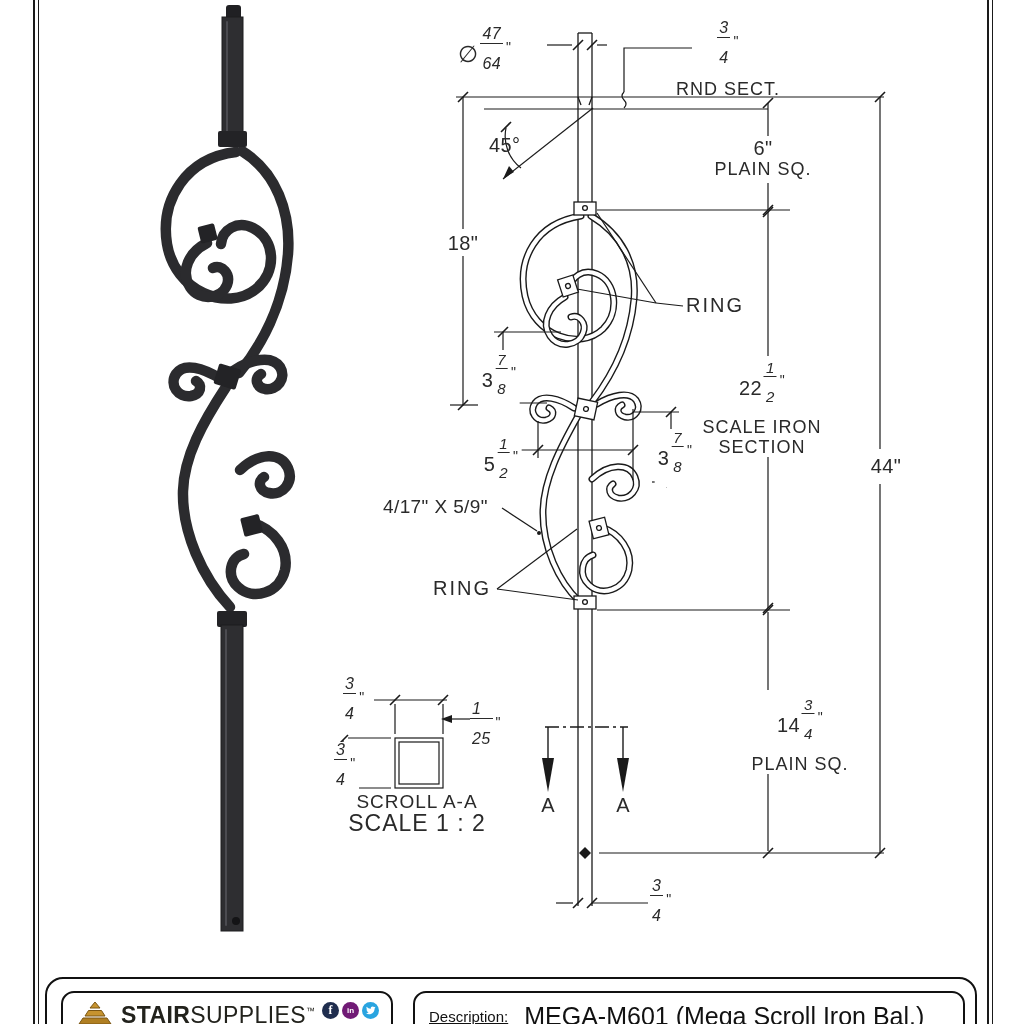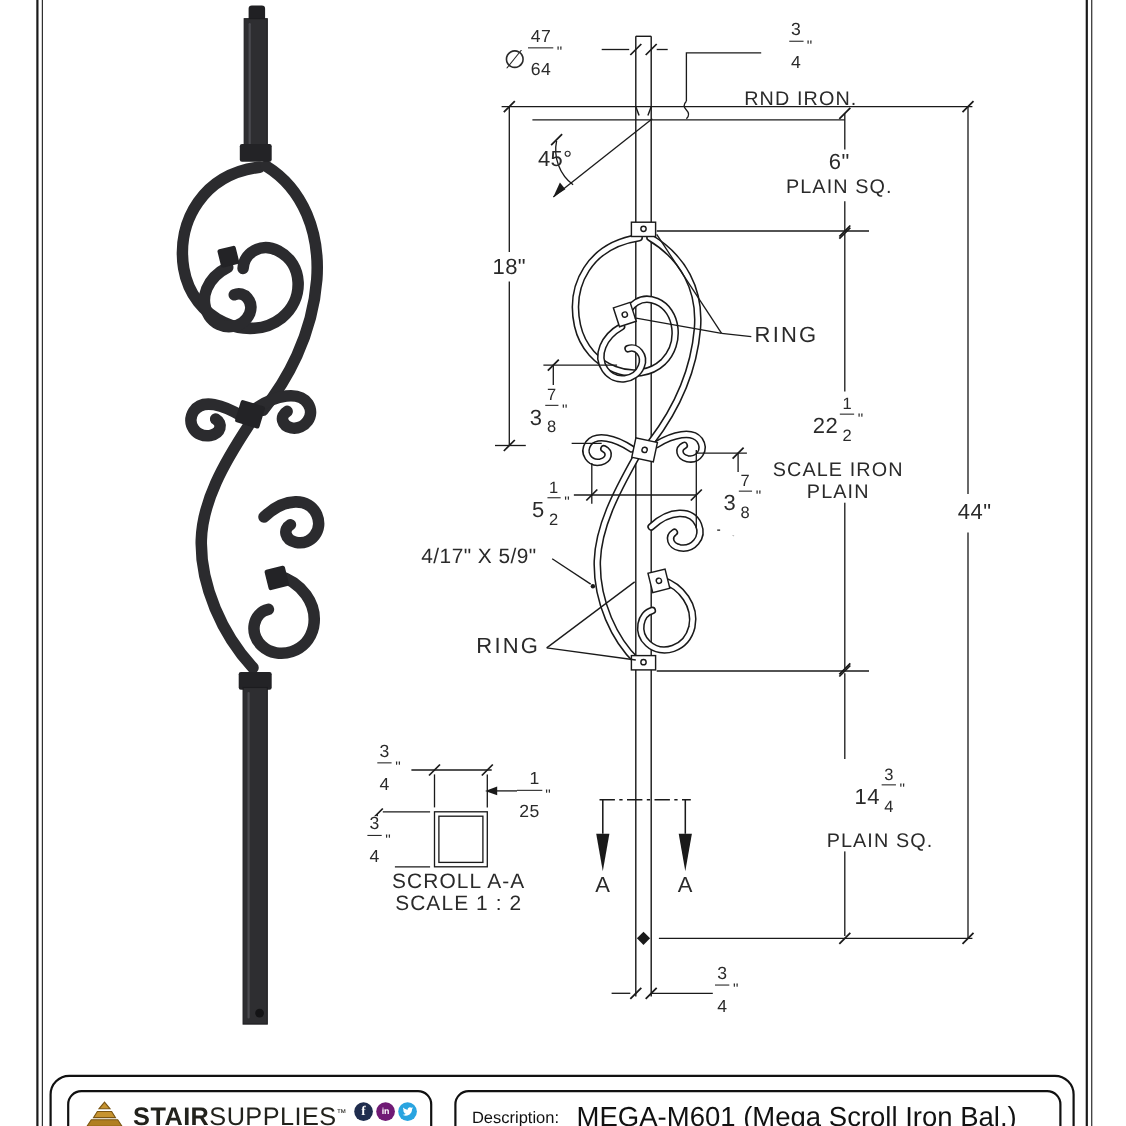--- a/index.html
+++ b/index.html
@@ -6,38 +6,38 @@
     font-family:"Liberation Sans", sans-serif;}
   .sheet{position:relative;width:1024px;height:1024px;background:#fff;}
   .vborder{position:absolute;top:0;bottom:0;width:3px;border-left:2px solid #1a1a1a;border-right:1px solid #1a1a1a;}
   .drawsvg{position:absolute;left:0;top:0;}
   
   .lab{position:absolute;color:#2a2a2a;font-size:20px;white-space:nowrap;letter-spacing:.4px;line-height:1.12;}
   .ctr{transform:translateX(-50%);text-align:center;}
   .bg{background:#fff;padding:0 3px;}
   .cap{font-size:18px;letter-spacing:1px;}
   .dimrow{display:inline-flex;align-items:center;gap:2px;vertical-align:middle;}
-  .frac{display:inline-block;text-align:right;font-size:15px;line-height:1.05;vertical-align:-0.35em;}
+  .frac{display:inline-block;text-align:left;font-size:15px;line-height:1.05;vertical-align:-0.35em;font-style:italic;}
   .frac .num{display:block;padding:0 2px;}
   .frac .den{display:block;padding:12px 2px;border-top:1.4px solid #2a2a2a;}
   .in{font-size:14px;position:relative;top:-0.55em;margin-left:1px;}
   .dia{font-size:23px;}
   
   .tblock{position:absolute;left:45px;top:977px;width:928px;height:70px;border:2px solid #111;border-radius:18px;background:#fff;}
   .logobox{position:absolute;left:14px;top:12px;width:332px;height:58px;border:2px solid #111;border-radius:13px;background:#fff;display:flex;align-items:flex-start;padding:7px 10px 0 14px;box-sizing:border-box;}
   .descbox{position:absolute;left:366px;top:12px;width:552px;height:58px;border:2px solid #111;border-radius:13px;background:#fff;display:flex;align-items:flex-start;padding:9px 12px 0 14px;box-sizing:border-box;}
   .brand{font-size:23px;color:#22221c;letter-spacing:.4px;margin-left:8px;margin-top:2px;}
   .brand b{font-weight:700;}
   .brand .tm{font-size:9px;vertical-align:super;}
   .social{position:absolute;right:12px;top:9px;display:flex;gap:3px;}
   .soc{width:17px;height:17px;border-radius:50%;display:flex;align-items:center;justify-content:center;color:#fff;font-weight:700;}
   .soc.fb{background:#1f2d4e;font-size:12px;font-family:"Liberation Serif",serif;}
   .soc.li{background:#701a75;font-size:8px;}
   .soc.tw{background:#29a4e0;}
-  .desclabel{font-size:15px;color:#111;margin-top:6px;}
+  .desclabel{font-size:15px;color:#111;margin-top:6px;text-decoration:underline;}
   .descval{font-size:25px;color:#111;margin-left:16px;}
 </style>
 </head>
 <body>
 
 <div class="sheet">
 
   <div class="vborder" style="left:33px"></div>
   <div class="vborder" style="left:987px"></div>
 
@@ -245,21 +245,21 @@
   </div>
 
   <div class="lab ctr" style="left:728px;top:20px">
     <div><span class="dimrow">
           <span class="frac" style="font-size:16px">
             <span class="num">3</span>
             <span class="den">4</span>
           </span>
           <span class="in">"</span>
         </span></div>
-    <div class="cap">RND IRON.</div>
+    <div class="cap">RND SECT.</div>
   </div>
 
   <div class="lab" style="left:489px;top:134px">45°</div>
 
   <div class="lab ctr" style="left:763px;top:137px">
     <div>6"</div>
     <div class="cap">PLAIN SQ.</div>
   </div>
 
   <div class="lab ctr bg" style="left:463px;top:232px">18"</div>
@@ -280,21 +280,21 @@
   <div class="lab ctr bg" style="left:762px;top:360px">
     <div><span class="dimrow">
           <span>22</span>
           <span class="frac">
             <span class="num">1</span>
             <span class="den">2</span>
           </span>
           <span class="in">"</span>
         </span></div>
     <div class="cap">SCALE IRON</div>
-    <div class="cap">PLAIN</div>
+    <div class="cap">SECTION</div>
   </div>
 
   <div class="lab ctr bg" style="left:501px;top:436px">
     <span class="dimrow">
         <span>5</span>
         <span class="frac">
           <span class="num">1</span>
           <span class="den">2</span>
         </span>
         <span class="in">"</span>
@@ -361,21 +361,21 @@
   <div class="lab bg" style="left:331px;top:742px">
     <span class="dimrow">
         <span class="frac" style="font-size:16px">
           <span class="num">3</span>
           <span class="den">4</span>
         </span>
         <span class="in">"</span>
       </span>
   </div>
   <div class="lab ctr" style="left:417px;top:791px;font-size:19px;letter-spacing:1px">SCROLL A-A</div>
-  <div class="lab ctr" style="left:417px;top:811px;font-size:19px;letter-spacing:1px">SCALE 1 : 2</div>
+  <div class="lab ctr" style="left:417px;top:811px;font-size:23px;letter-spacing:1px">SCALE 1 : 2</div>
   <div class="lab ctr" style="left:548px;top:794px">A</div>
   <div class="lab ctr" style="left:623px;top:794px">A</div>
 
   <div class="tblock">
     <div class="logobox">
       <svg width="36" height="30" viewBox="0 0 36 30">
         <polygon points="18,2 23,8 13,8" fill="#c6932f" stroke="#7a5513" stroke-width="1"></polygon>
         <polygon points="11.5,10.5 24.5,10.5 28,16 8,16" fill="#c6932f" stroke="#7a5513" stroke-width="1"></polygon>
         <polygon points="6,18 30,18 34,24 2,24" fill="#b07f22" stroke="#7a5513" stroke-width="1"></polygon>
       </svg>

